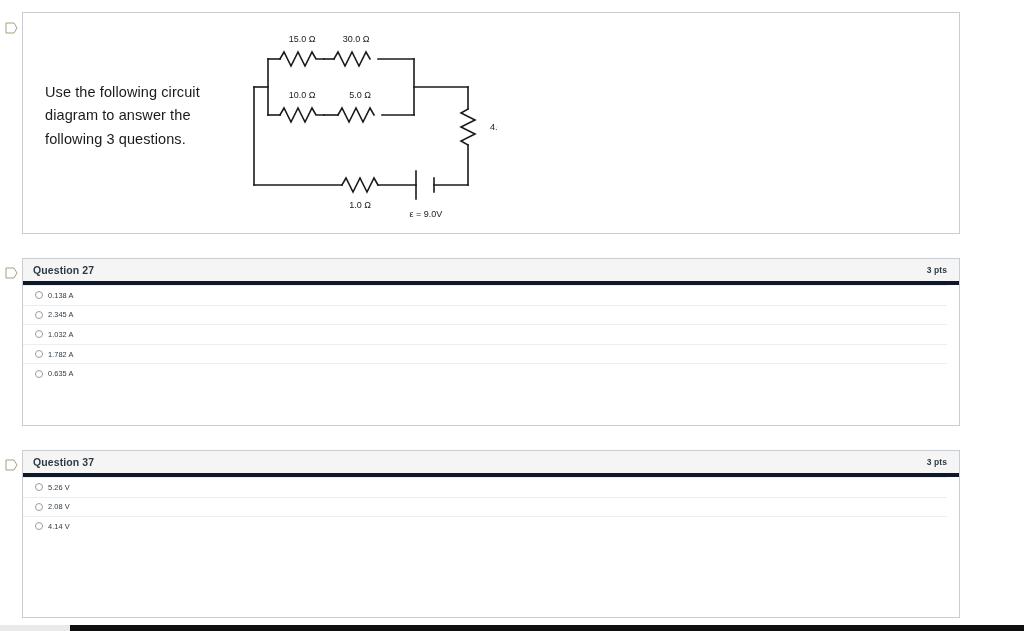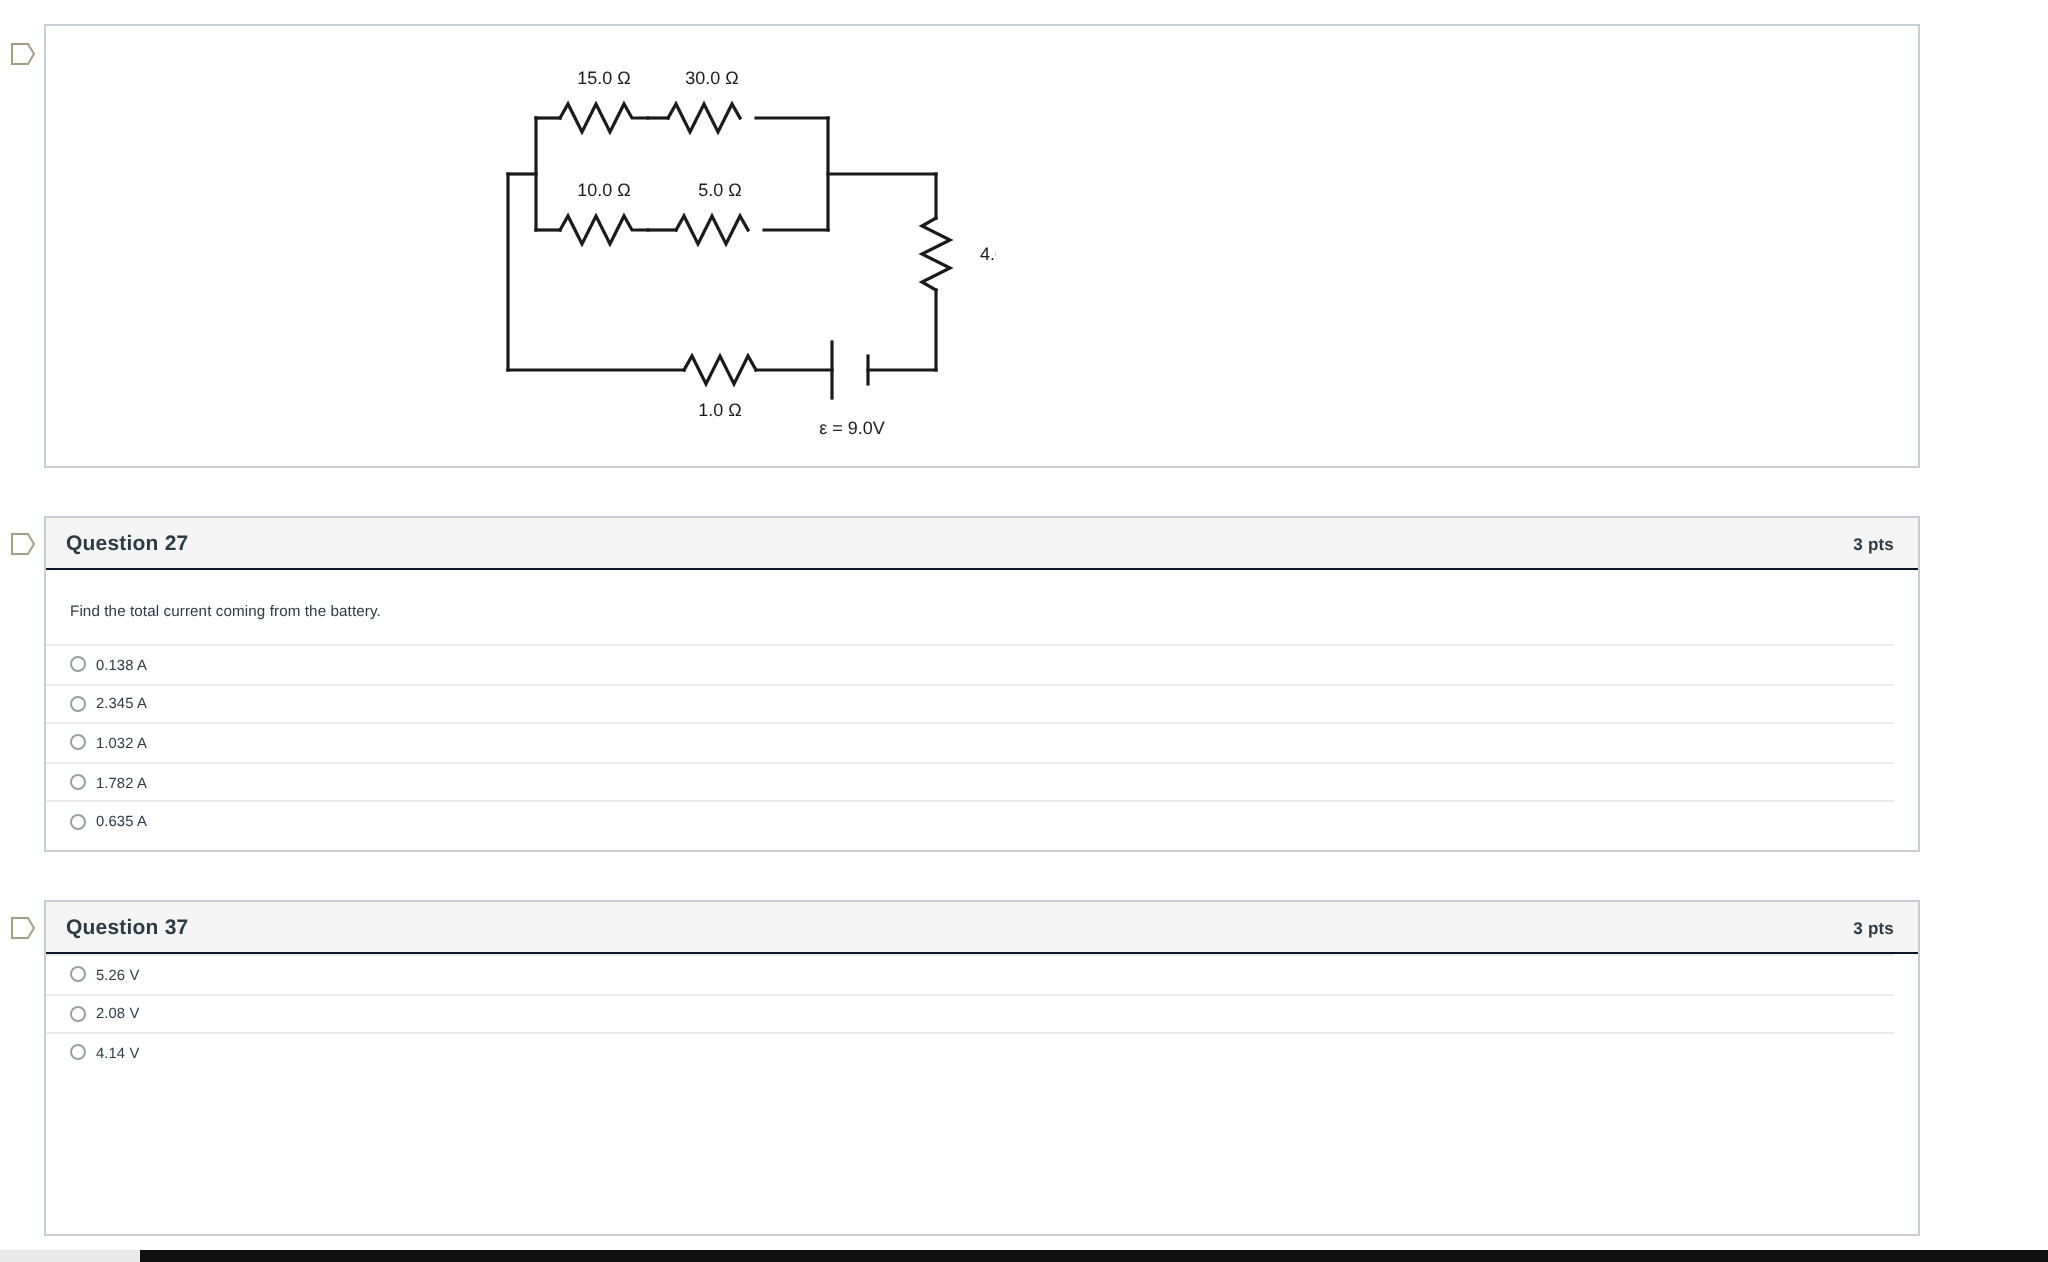--- a/index.html
+++ b/index.html
@@ -61,21 +61,21 @@
   }
 
   
   .q-card { width: 938px; left: 22px; }
   #q27-card { top: 258px; height: 168px; }
   #q28-card { top: 450px; height: 168px; }
 
   .q-header {
     height: 26px;
     background: #f5f5f5;
-    border-bottom: 1px solid #0f172a;
+    border-bottom: 4px solid #0f172a;
     display: flex;
     align-items: center;
     justify-content: space-between;
     padding: 0 12px 0 10px;
     box-sizing: border-box;
   }
   .q-title {
     font-size: 10.5px;
     font-weight: bold;
     color: #2d3b45;
@@ -143,20 +143,21 @@
 <body>
 
 <div class="flag-marker" style="top:20px;">
   <svg viewBox="0 0 13 12" width="13" height="12" aria-hidden="true">
     <path d="M1 1 H9 L12 6 L9 11 H1 Z" fill="none" stroke="#a79e82" stroke-width="1"></path>
   </svg>
 </div>
 
 <div class="card" id="stimulus-card">
   <div id="stimulus-inner">
+    <div id="stimulus-text">Use the following circuit diagram to answer the following 3 questions.</div>
 
     <svg id="circuit-figure" width="260" height="200" viewBox="0 0 260 200">
       <g stroke="#1a1a1a" stroke-width="1.6" fill="none" stroke-linecap="square">
 
         <path d="M30 32 H42"></path>
 
         <path d="M42 32 l4 -7 l7 14 l7 -14 l7 14 l7 -14 l4 7 H86"></path>
         <path d="M86 32 H96"></path>
 
         <path d="M96 32 l4 -7 l7 14 l7 -14 l7 14 l7 -14 l4 7"></path>
@@ -212,21 +213,20 @@
     <path d="M1 1 H9 L12 6 L9 11 H1 Z" fill="none" stroke="#a79e82" stroke-width="1"></path>
   </svg>
 </div>
 
 <div class="card q-card" id="q27-card">
   <div class="q-header">
     <span class="q-title">Question 27</span>
     <span class="q-points">3 pts</span>
   </div>
   <div class="q-body">
-    <div class="q-prompt">Find the total current coming from the battery.</div>
     <ul class="answers">
       <li class="answer-row">
         <span class="radio"></span>
         <span class="answer-label">0.138 A</span>
       </li>
       <li class="answer-row">
         <span class="radio"></span>
         <span class="answer-label">2.345 A</span>
       </li>
       <li class="answer-row">

